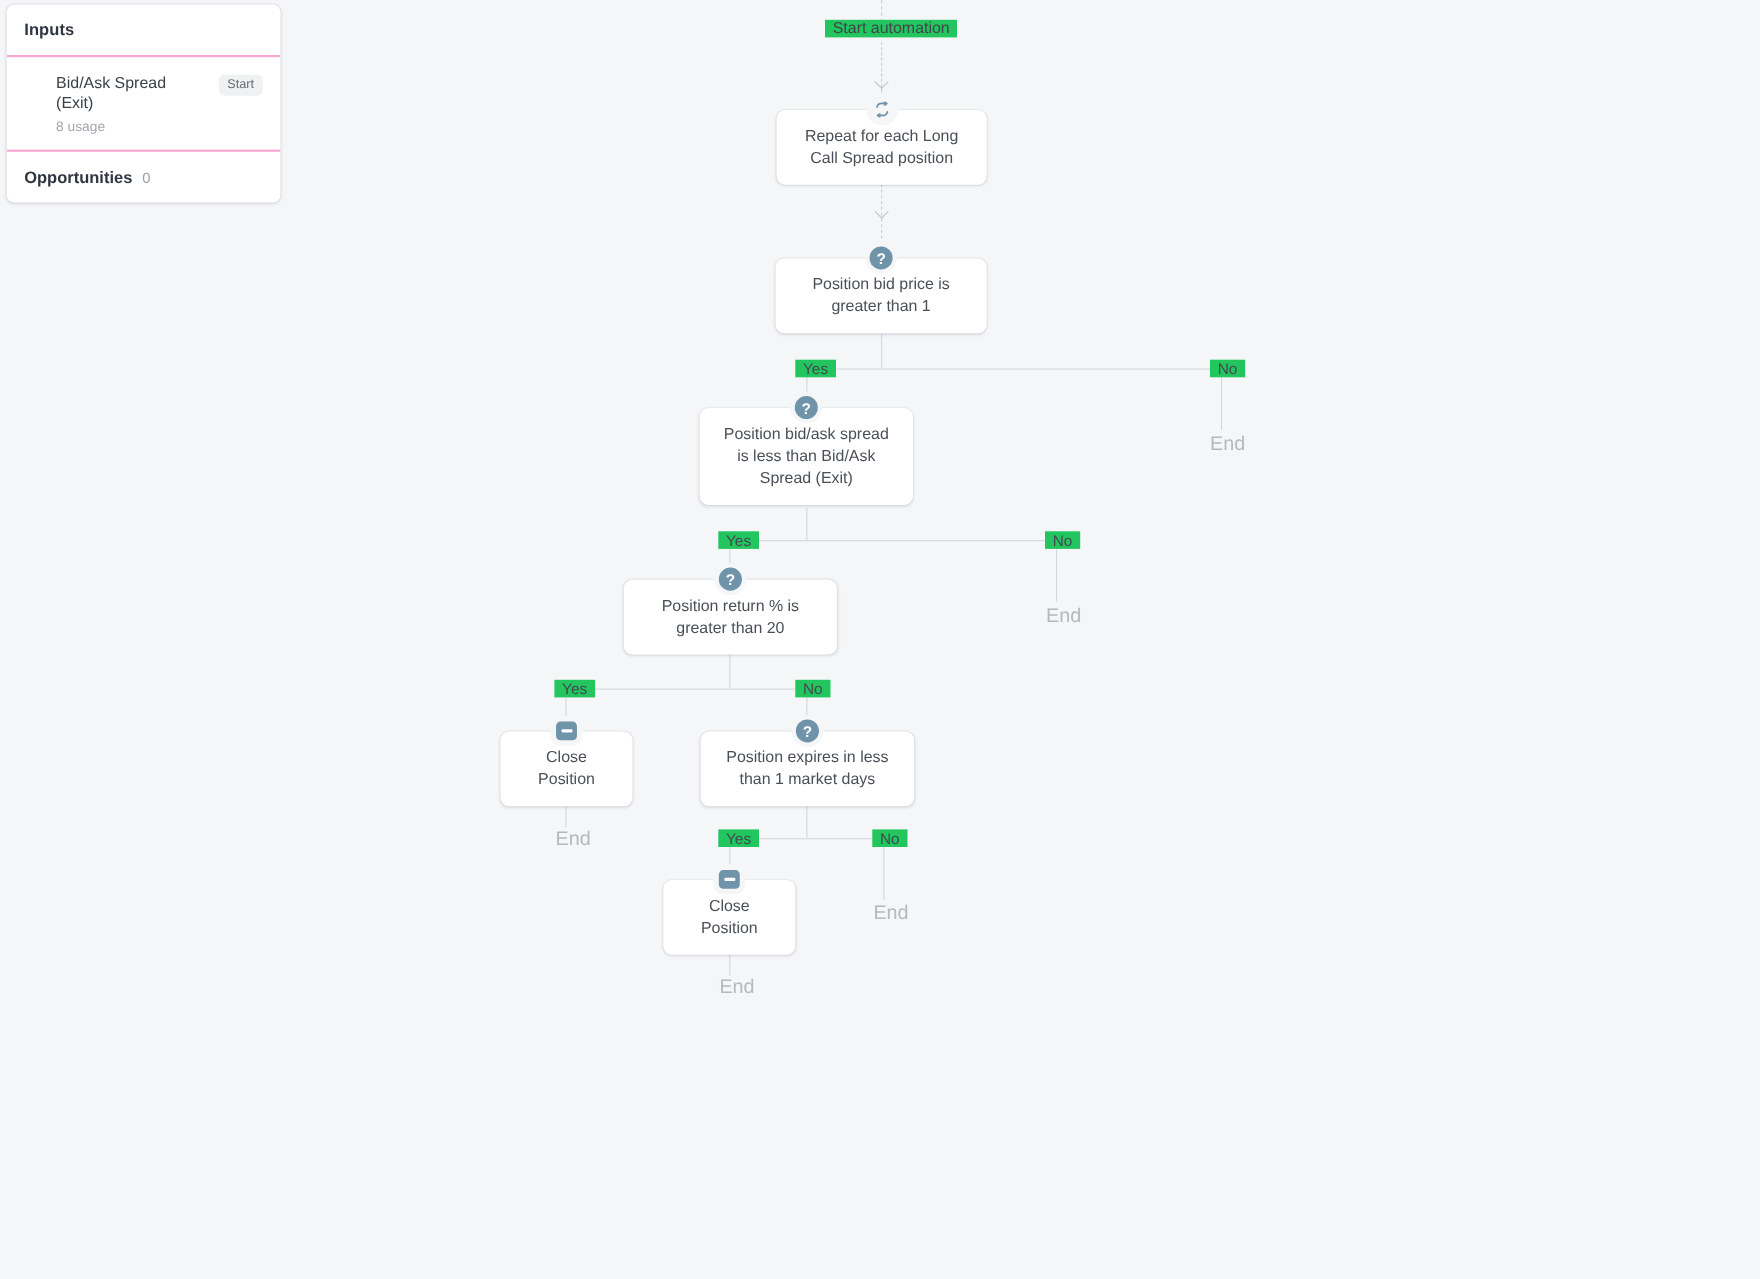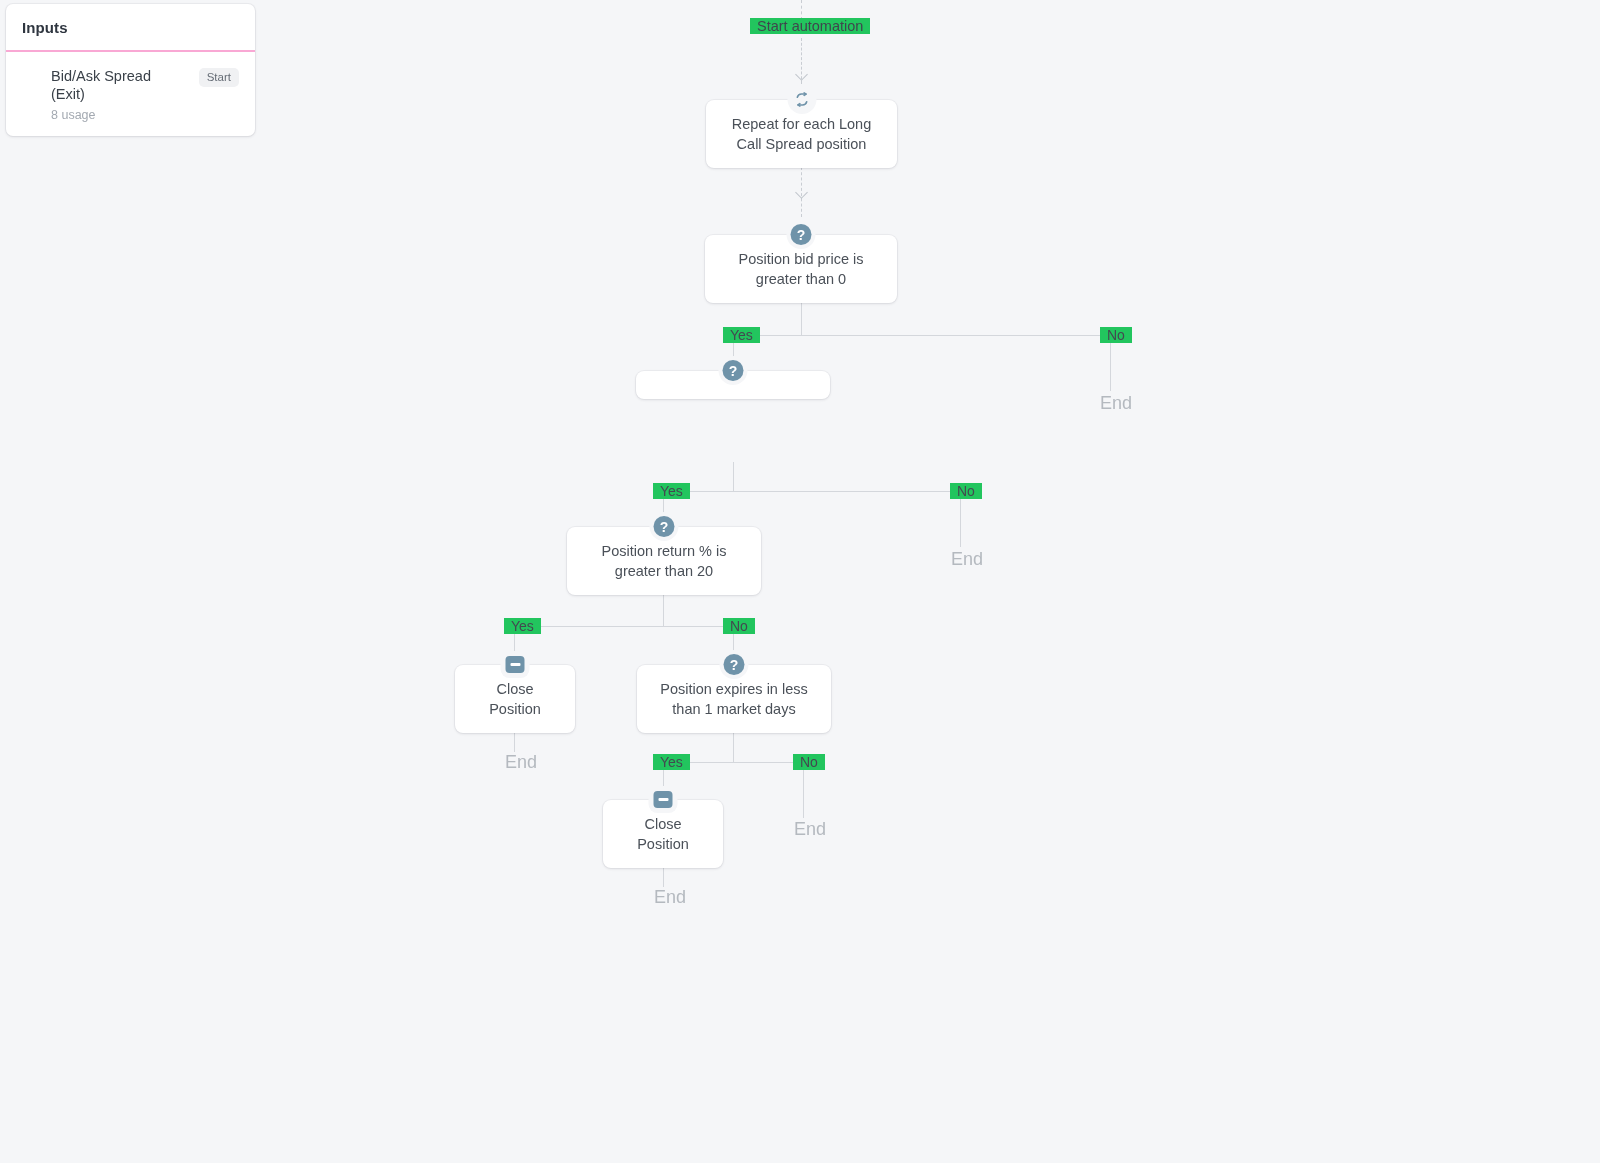--- a/index.html
+++ b/index.html
@@ -214,20 +214,26 @@
     </div>
     <div class="panel-section">
       <div class="input-row">
         <div>
           <div class="input-name">Bid/Ask Spread (Exit)</div>
           <div class="input-usage">8 usage</div>
         </div>
         <div class="type-badge">Start</div>
       </div>
     </div>
+    <div class="panel-section">
+      <div class="opp-row">
+        <span class="opp-title">Opportunities</span>
+        <span class="opp-count">0</span>
+      </div>
+    </div>
   </div>
 
   <div class="v-dash" style="left:801px; top:0px; height:20px;"></div>
   <div class="flow-label start" style="left:750px; top:18px;">Start automation</div>
   <div class="v-dash" style="left:801px; top:38px; height:46px;"></div>
   <div class="arrow-head" style="left:797px; top:70px;"></div>
 
   <div class="node" style="left:706px; top:100px; width:191px;">
     <div class="node-icon">
       <span class="icon-loop">
@@ -242,37 +248,38 @@
     <div>Repeat for each Long Call Spread position</div>
   </div>
 
   <div class="v-dash" style="left:801px; top:167px; height:50px;"></div>
   <div class="arrow-head" style="left:797px; top:188px;"></div>
 
   <div class="node" style="left:705px; top:235px; width:192px;">
     <div class="node-icon">
       <span class="icon-question">?</span>
     </div>
-    <div>Position bid price is greater than 0</div>
+    <div>Position bid price is greater than 1</div>
   </div>
 
   <div class="v-line" style="left:801px; top:303px; height:32px;"></div>
   <div class="h-line" style="left:732px; top:335px; width:378px;"></div>
   <div class="flow-label" style="left:723px; top:327px;">Yes</div>
   <div class="flow-label" style="left:1100px; top:327px;">No</div>
 
   <div class="v-line" style="left:1110px; top:343px; height:48px;"></div>
   <div class="end-label" style="left:1094px; top:393px;">End</div>
 
   <div class="v-line" style="left:733px; top:343px; height:30px;"></div>
 
   <div class="node" style="left:636px; top:371px; width:194px;">
     <div class="node-icon">
       <span class="icon-question">?</span>
     </div>
+    <div>Position bid/ask spread is less than Bid/Ask Spread (Exit)</div>
   </div>
 
   <div class="v-line" style="left:733px; top:462px; height:29px;"></div>
   <div class="h-line" style="left:663px; top:491px; width:296px;"></div>
   <div class="flow-label" style="left:653px; top:483px;">Yes</div>
   <div class="flow-label" style="left:950px; top:483px;">No</div>
 
   <div class="v-line" style="left:960px; top:499px; height:48px;"></div>
   <div class="end-label" style="left:945px; top:549px;">End</div>
 

